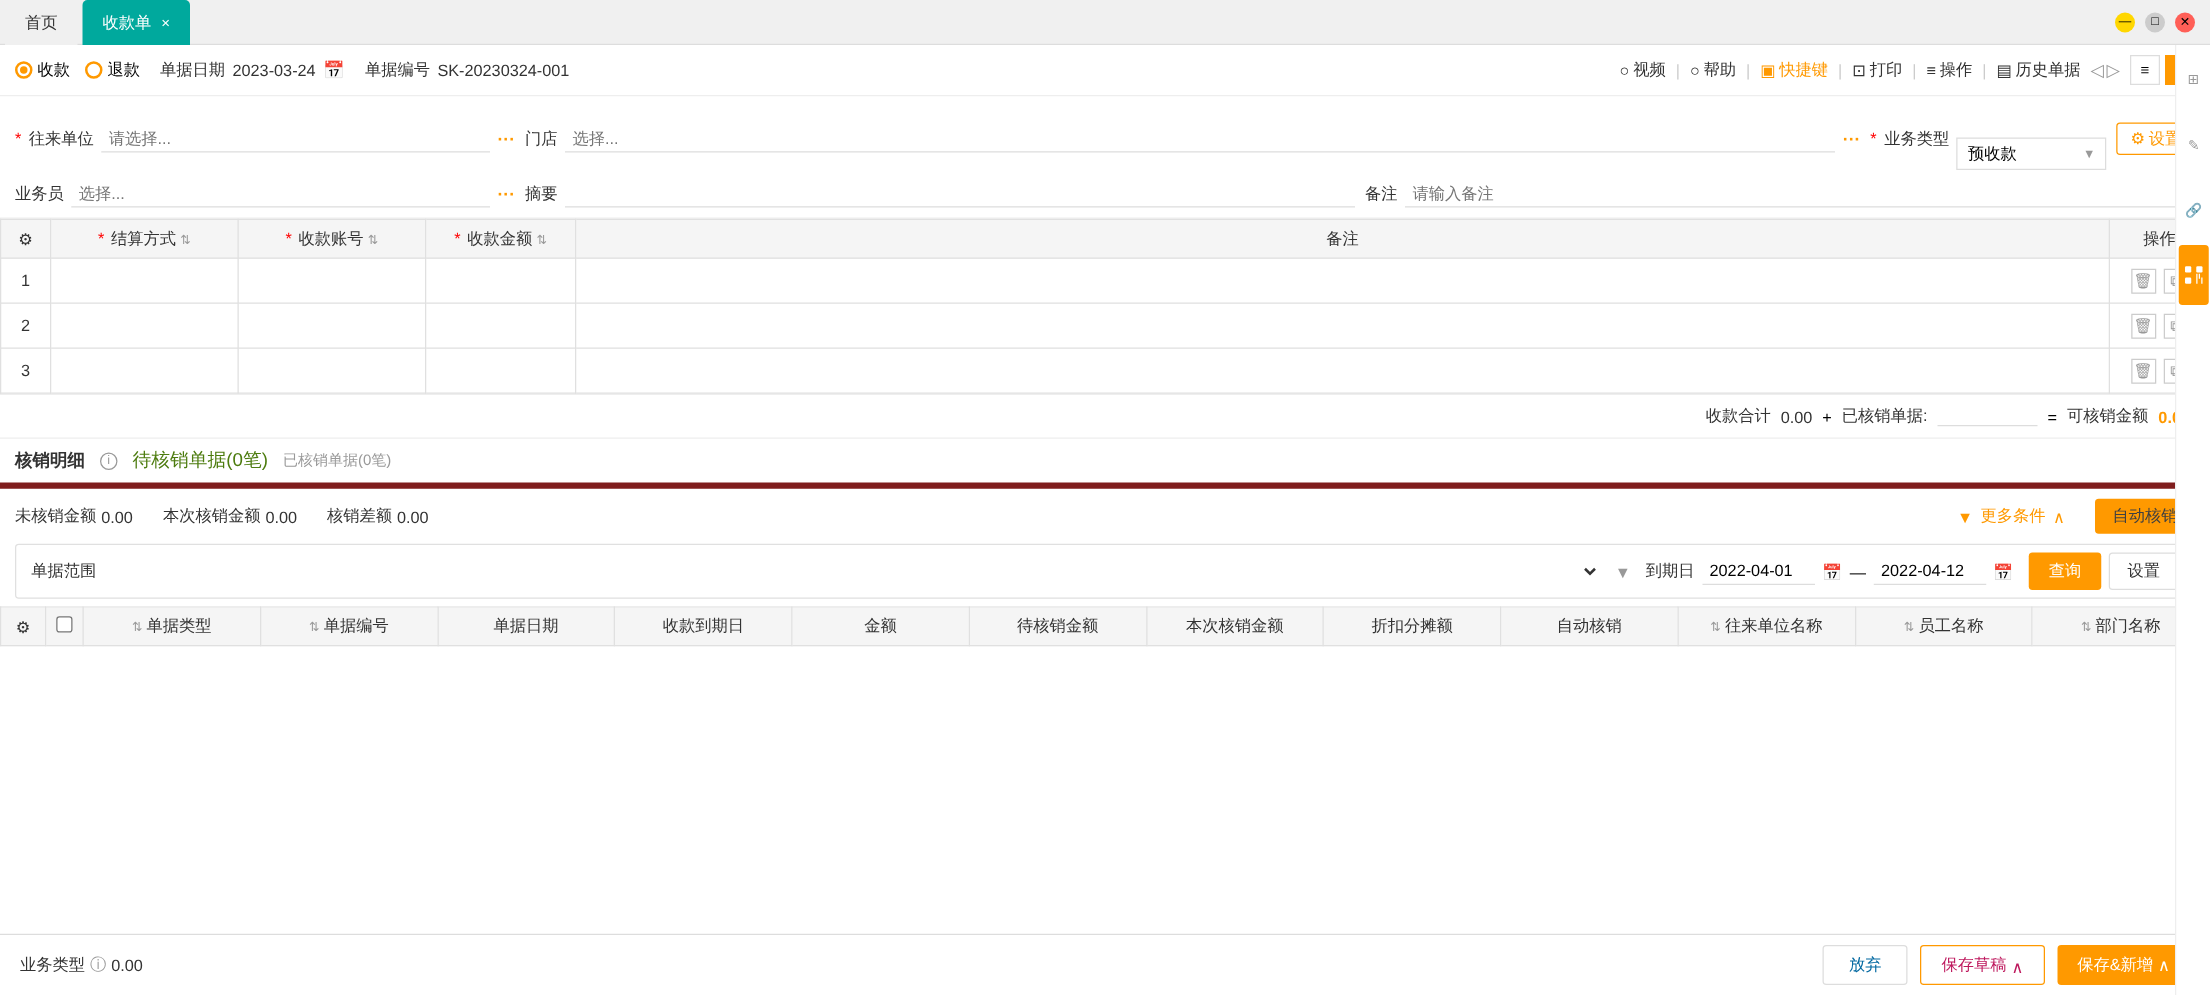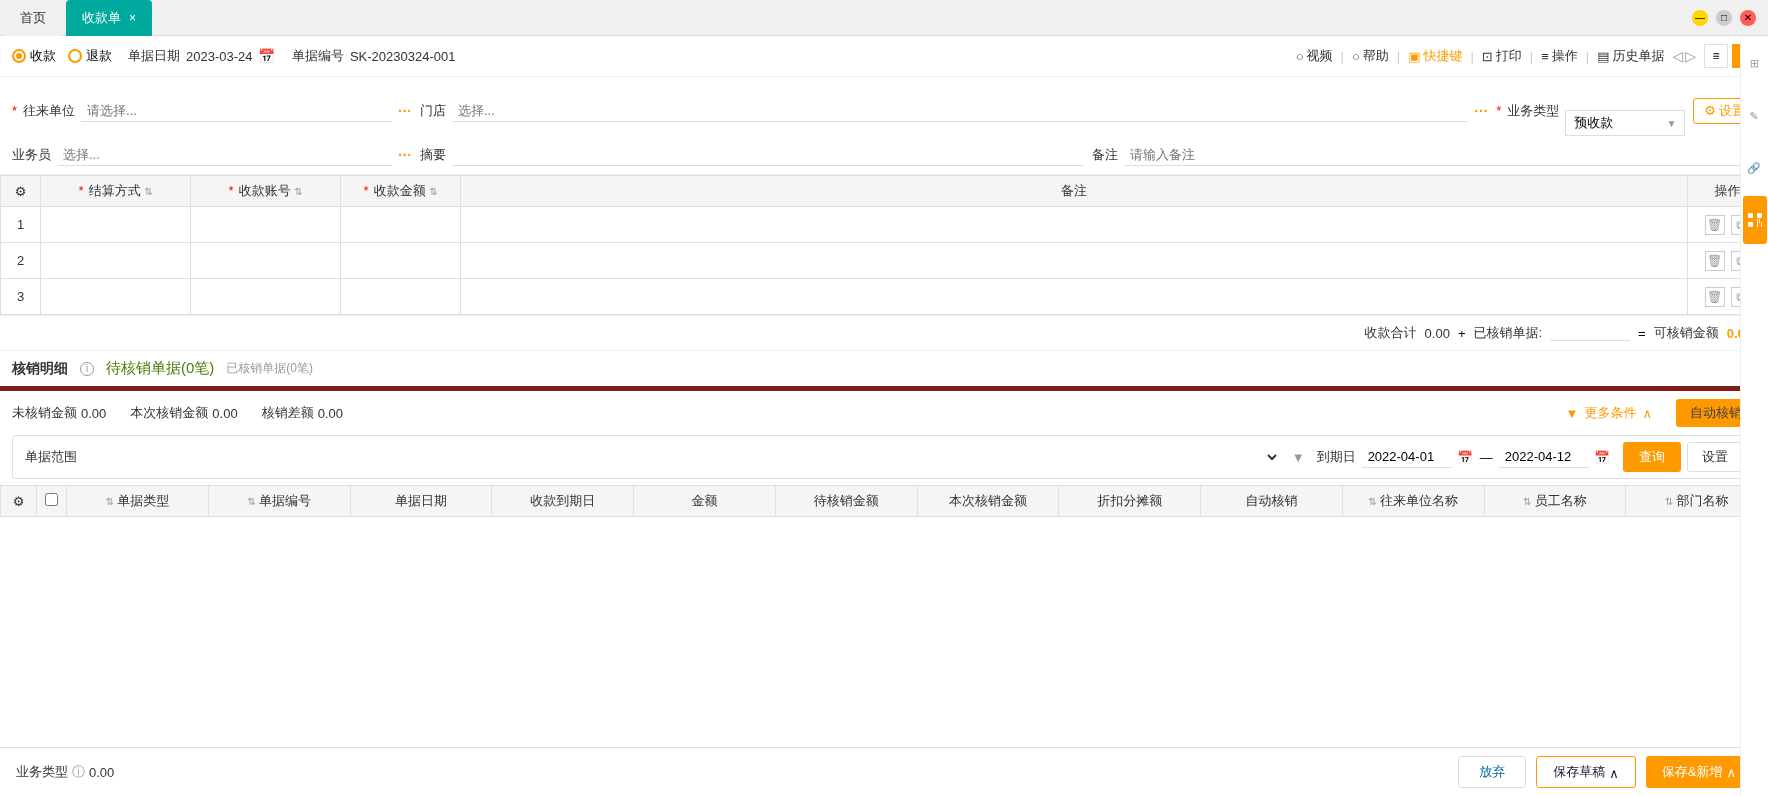--- a/index.html
+++ b/index.html
@@ -100,21 +100,21 @@
     
     .bottom-table-area { flex: 1; overflow: auto; padding: 0 0; }
     .bottom-table { width: 100%; border-collapse: collapse; }
     .bottom-table th { background: #f5f5f5; border: 1px solid #e0e0e0; padding: 6px 8px; text-align: center; font-weight: normal; color: #333; font-size: 12px; white-space: nowrap; }
 
     
     .bottom-bar { display: flex; align-items: center; padding: 8px 16px; border-top: 1px solid #ddd; background: #fff; }
     .bottom-info { color: #333; font-size: 12px; display: flex; align-items: center; gap: 4px; }
     .bottom-actions { margin-left: auto; display: flex; gap: 10px; }
     .abandon-btn { background: #fff; color: #0369a1; border: 1px solid #ddd; padding: 6px 20px; border-radius: 3px; cursor: pointer; font-size: 13px; }
-    .save-draft-btn { background: #fff; color: #0f172a; border: 1px solid #ff9900; padding: 6px 16px; border-radius: 3px; cursor: pointer; font-size: 13px; display: flex; align-items: flex-end; gap: 4px; }
+    .save-draft-btn { background: #fff; color: #be185d; border: 1px solid #ff9900; padding: 6px 16px; border-radius: 3px; cursor: pointer; font-size: 13px; display: flex; align-items: flex-end; gap: 4px; }
     .save-new-btn { background: #ff9900; color: #fff; border: none; padding: 6px 16px; border-radius: 3px; cursor: pointer; font-size: 13px; display: flex; align-items: center; gap: 4px; }
 
     
     .right-sidebar { position: absolute; right: 0; top: 36px; width: 28px; display: flex; flex-direction: column; gap: 4px; padding: 4px 2px; background: #fff; border-left: 1px solid #eee; height: calc(796px - 36px); }
     .sidebar-icon { width: 24px; height: 48px; display: flex; align-items: center; justify-content: center; cursor: pointer; color: #999; font-size: 14px; writing-mode: vertical-rl; font-size: 11px; }
     .sidebar-icon.active { background: #ff9900; color: #fff; border-radius: 3px; }
 
     .chevron-btns { display: flex; gap: 2px; align-items: center; }
     .chevron-btn { cursor: pointer; color: #999; font-size: 14px; }
   </style>

